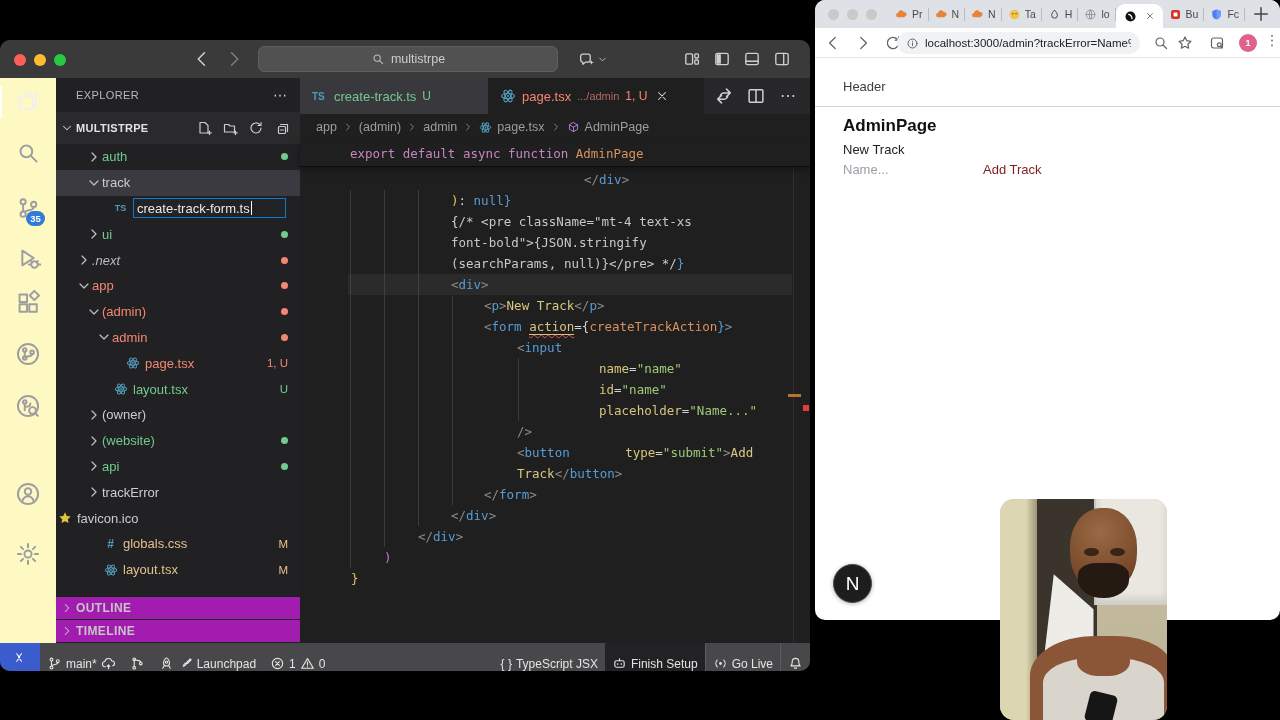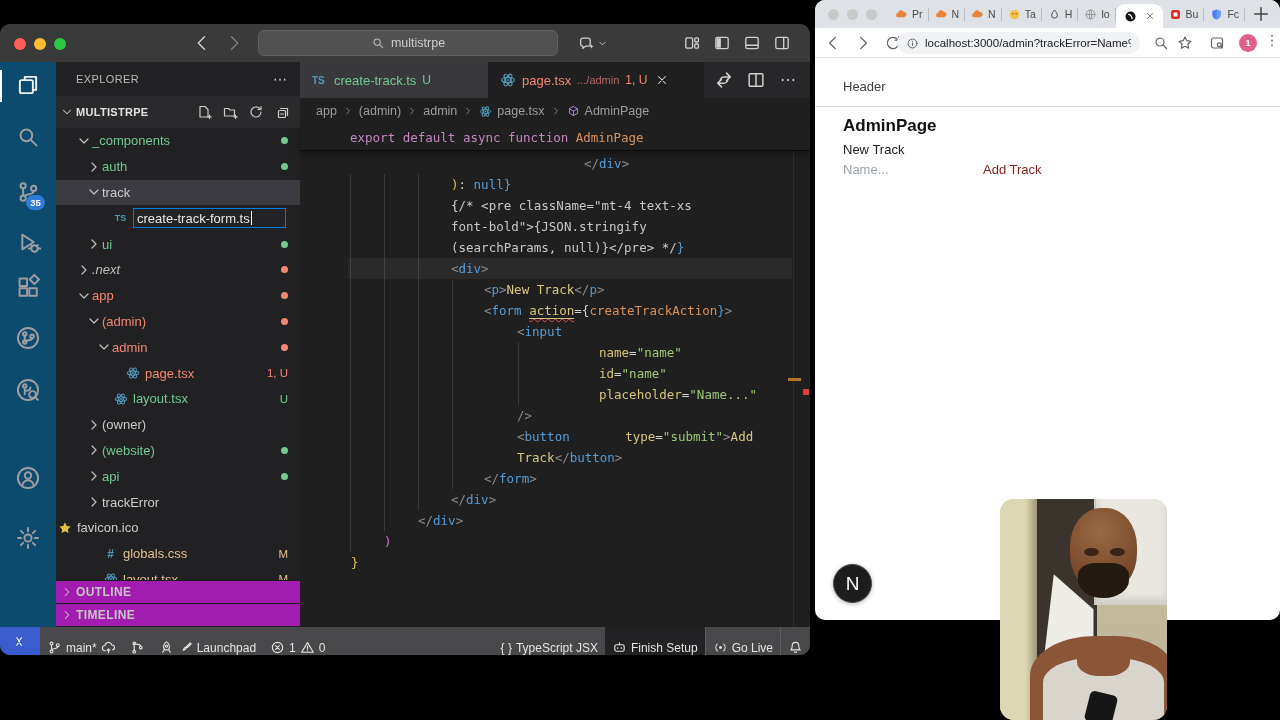--- a/index.html
+++ b/index.html
@@ -1,42 +1,42 @@
 <!DOCTYPE html>
 <html><head>
 <meta charset="utf-8">
 <style>
   * { margin:0; padding:0; box-sizing:border-box; }
   html,body { width:1280px; height:720px; background:#000; overflow:hidden;
               font-family:"Liberation Sans", sans-serif; }
   #screen { position:relative; width:1280px; height:720px; background:#000; }
 
   
-  #vscode { position:absolute; left:0; top:24px; width:810px; height:631px;
+  #vscode { position:absolute; left:0; top:40px; width:810px; height:631px;
             background:#1f1f1f; border-radius:10px; overflow:hidden;
             display:flex; flex-direction:column; }
   .titlebar { position:relative; height:38px; background:#3a3a3b; flex:0 0 38px; }
   .tl { position:absolute; top:14px; width:12px; height:12px; border-radius:50%; }
   .tl.r { left:14px; background:#ff5f57; } .tl.y { left:34px; background:#febc2e; }
   .tl.g { left:54px; background:#28c840; }
   .navarr { position:absolute; top:9px; width:20px; height:20px; color:#cfcfcf; }
   .navarr.dim { color:#7d7d7d; }
   .searchbox { position:absolute; left:258px; top:6px; width:300px; height:26px;
                background:#515151; border:1px solid #5f5f5f; border-radius:6px;
                display:flex; align-items:center; justify-content:center; gap:6px;
                color:#cdcdcd; font-size:12.5px; }
   .searchbox .ic { width:14px; height:14px; color:#bdbdbd; }
   .copilot { position:absolute; left:578px; top:9px; width:34px; height:20px;
              color:#cfcfcf; display:flex; align-items:center; gap:2px; }
   .copilot .ic { width:17px; height:17px; } .copilot .car { width:11px; height:11px; }
   .laybtn { position:absolute; top:10px; width:18px; height:18px; color:#cfcfcf; }
 
   .vsbody { flex:1; display:flex; min-height:0; }
   
-  .activitybar { width:56px; background:#0c4a6e; position:relative; flex:0 0 56px; }
+  .activitybar { width:56px; background:#fef9c3; position:relative; flex:0 0 56px; }
   .abicon { position:absolute; left:15px; width:26px; height:26px; color:#9d9da2; }
   .abicon.active { color:#f0f0f0; }
   .ab-ind { position:absolute; left:0; top:8px; width:2px; height:32px; background:#fff; }
   .scmbadge { position:absolute; left:26px; top:133px; min-width:19px; height:15px;
               background:#2f7bd6; border-radius:8px; color:#fff; font-size:9.5px;
               font-weight:bold; display:flex; align-items:center; justify-content:center;
               padding:0 3px; z-index:2; }
   
   .sidebar { width:244px; background:#212123; flex:0 0 244px; display:flex;
              flex-direction:column; overflow:hidden; }
@@ -375,30 +375,20 @@
               </svg>
             </span>
           <span class="hic">
               <svg viewBox="0 0 16 16" fill="none" stroke="currentColor" stroke-width="1.2" stroke-linecap="round" stroke-linejoin="round">
                 <rect x="4.5" y="6.5" width="7" height="7" rx="1"></rect>
                 <path d="M6.5 4.5h7v7M6.5 10h3"></path>
               </svg>
             </span>
         </div>
         <div id="tree">
-            <div class="trow" style="padding-left: 20px;">
-              <span class="chev open">
-                <svg viewBox="0 0 16 16" fill="none" stroke="currentColor" stroke-width="1.2" stroke-linecap="round" stroke-linejoin="round">
-                  <path d="M6 4l4 4-4 4"></path>
-                </svg>
-              </span>
-              <span class="c-green">_components</span>
-              <span class="sp"></span>
-              <span class="dot" style="background:#73c991"></span>
-            </div>
             <div class="trow" style="padding-left: 30px;">
               <span class="chev">
                 <svg viewBox="0 0 16 16" fill="none" stroke="currentColor" stroke-width="1.2" stroke-linecap="round" stroke-linejoin="round">
                   <path d="M6 4l4 4-4 4"></path>
                 </svg>
               </span>
               <span class="c-green">auth</span>
               <span class="sp"></span>
               <span class="dot" style="background:#73c991"></span>
             </div>

